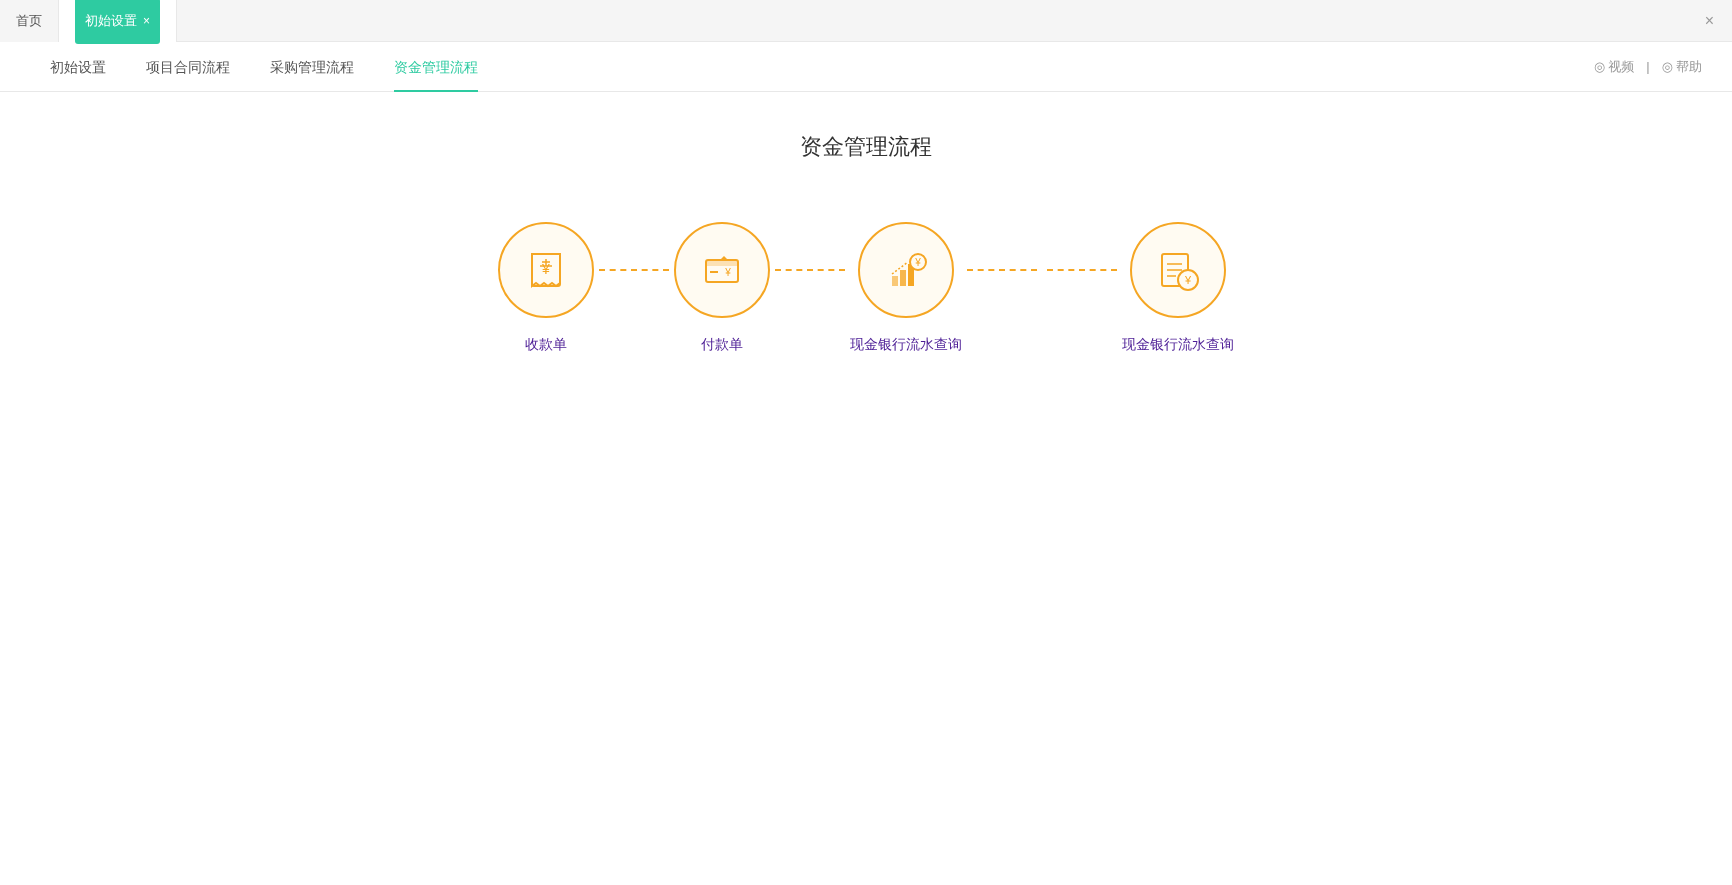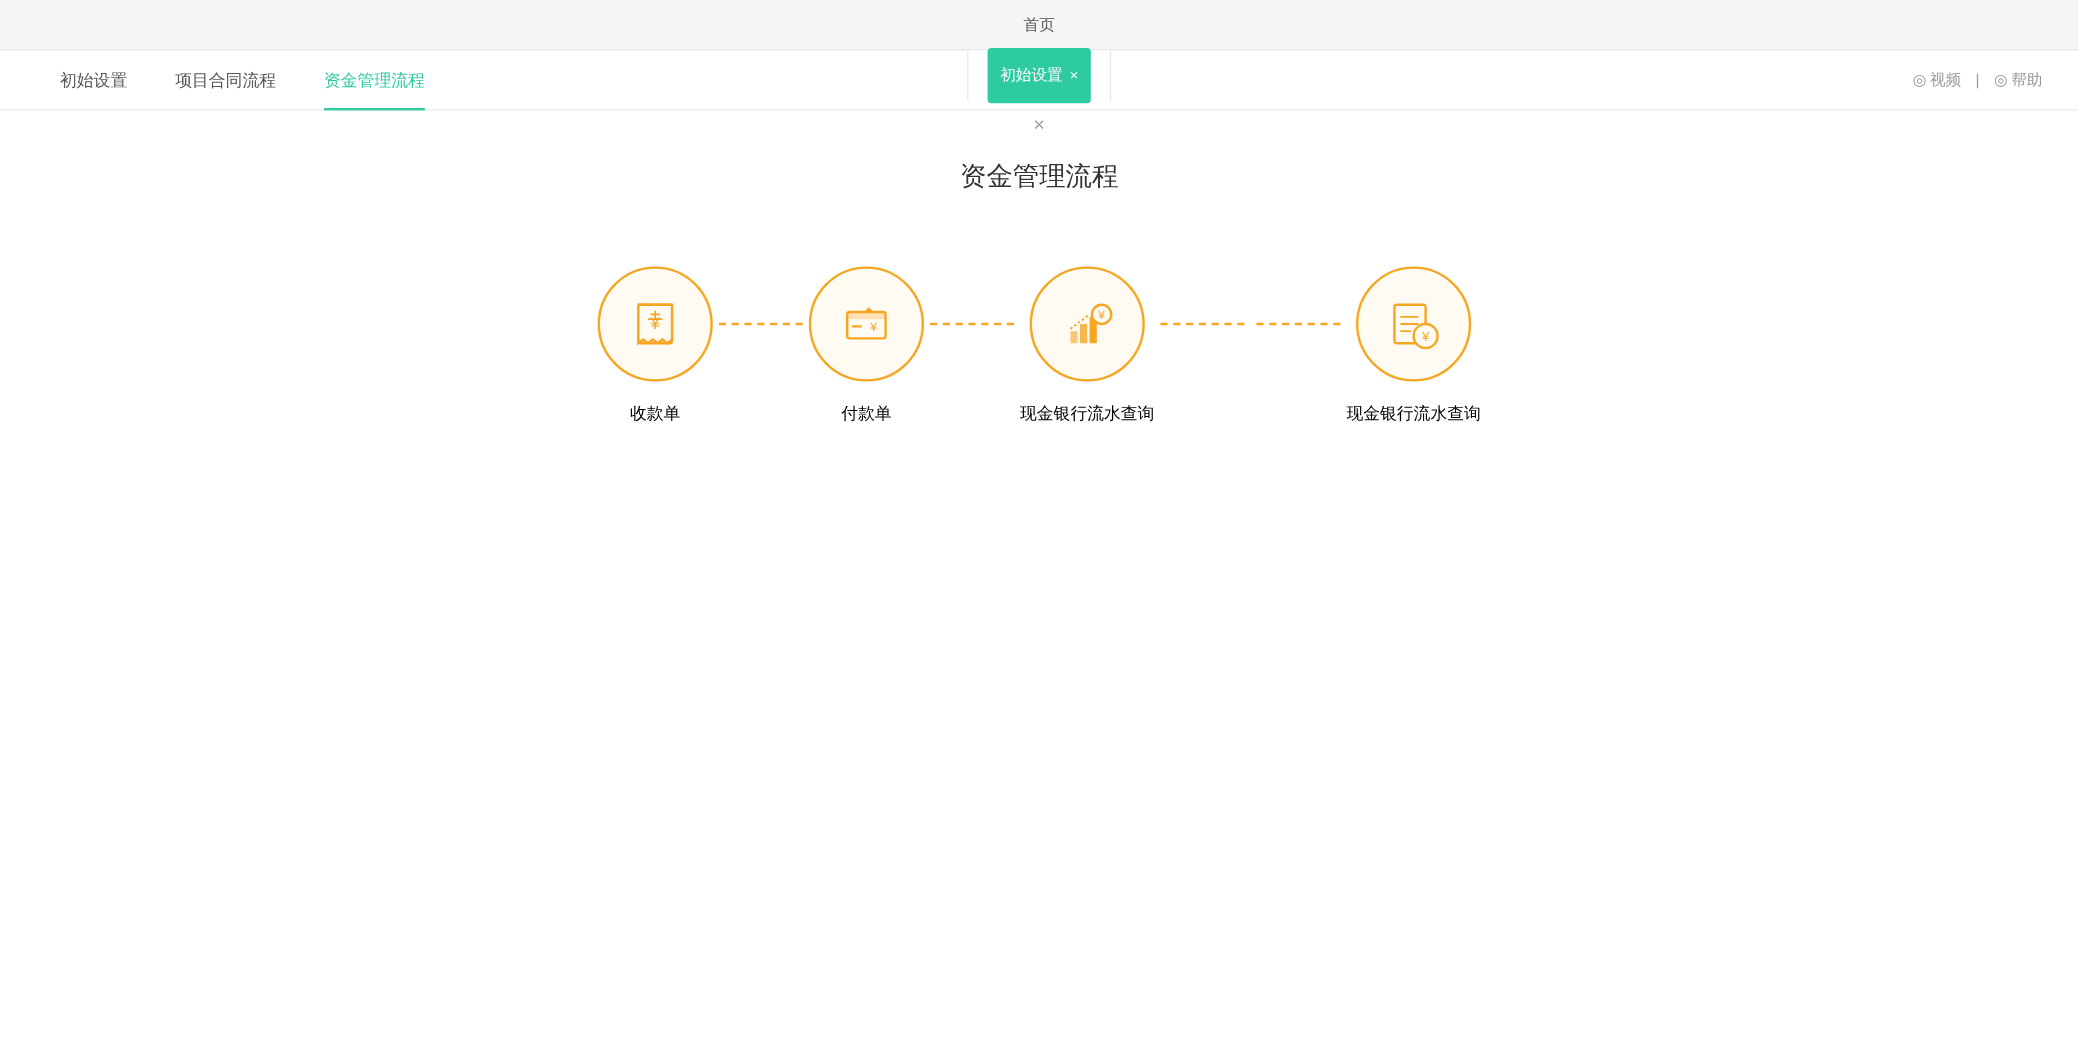--- a/index.html
+++ b/index.html
@@ -6,21 +6,20 @@
     body { font-family: 'Microsoft YaHei', '微软雅黑', sans-serif; background: #fff; width: 1732px; min-height: 885px; overflow-x: hidden; }
 
     
     .top-bar {
       display: flex;
       align-items: center;
       height: 42px;
       background: #f5f5f5;
       border-bottom: 1px solid #e8e8e8;
       padding: 0 0;
-      flex-direction: column;
     }
     .top-bar .home-tab {
       padding: 0 16px;
       height: 42px;
       line-height: 42px;
       font-size: 13px;
       color: #555;
       cursor: pointer;
       background: #f5f5f5;
     }
@@ -139,21 +138,21 @@
       display: flex;
       align-items: center;
       justify-content: center;
     }
     .flow-icon-circle svg {
       width: 48px;
       height: 48px;
     }
     .flow-label {
       font-size: 14px;
-      color: #000000;
+      color: #4c1d95;
     }
     .flow-connector {
       width: 80px;
       display: flex;
       align-items: center;
       justify-content: center;
       margin-bottom: 36px;
     }
     .dots-line {
       width: 70px;
@@ -171,20 +170,21 @@
       <span class="close-icon-tab">×</span>
     </span>
   </div>
   <div class="spacer"></div>
   <div class="window-close">×</div>
 </div>
 
 <div class="nav-menu">
   <div class="nav-item">初始设置</div>
   <div class="nav-item">项目合同流程</div>
+  <div class="nav-item">采购管理流程</div>
   <div class="nav-item active">资金管理流程</div>
   <div class="nav-spacer"></div>
   <div class="nav-right">
     <span>
       <span>◎</span>
       <span>视频</span>
     </span>
     <span>|</span>
     <span>
       <span>◎</span>

